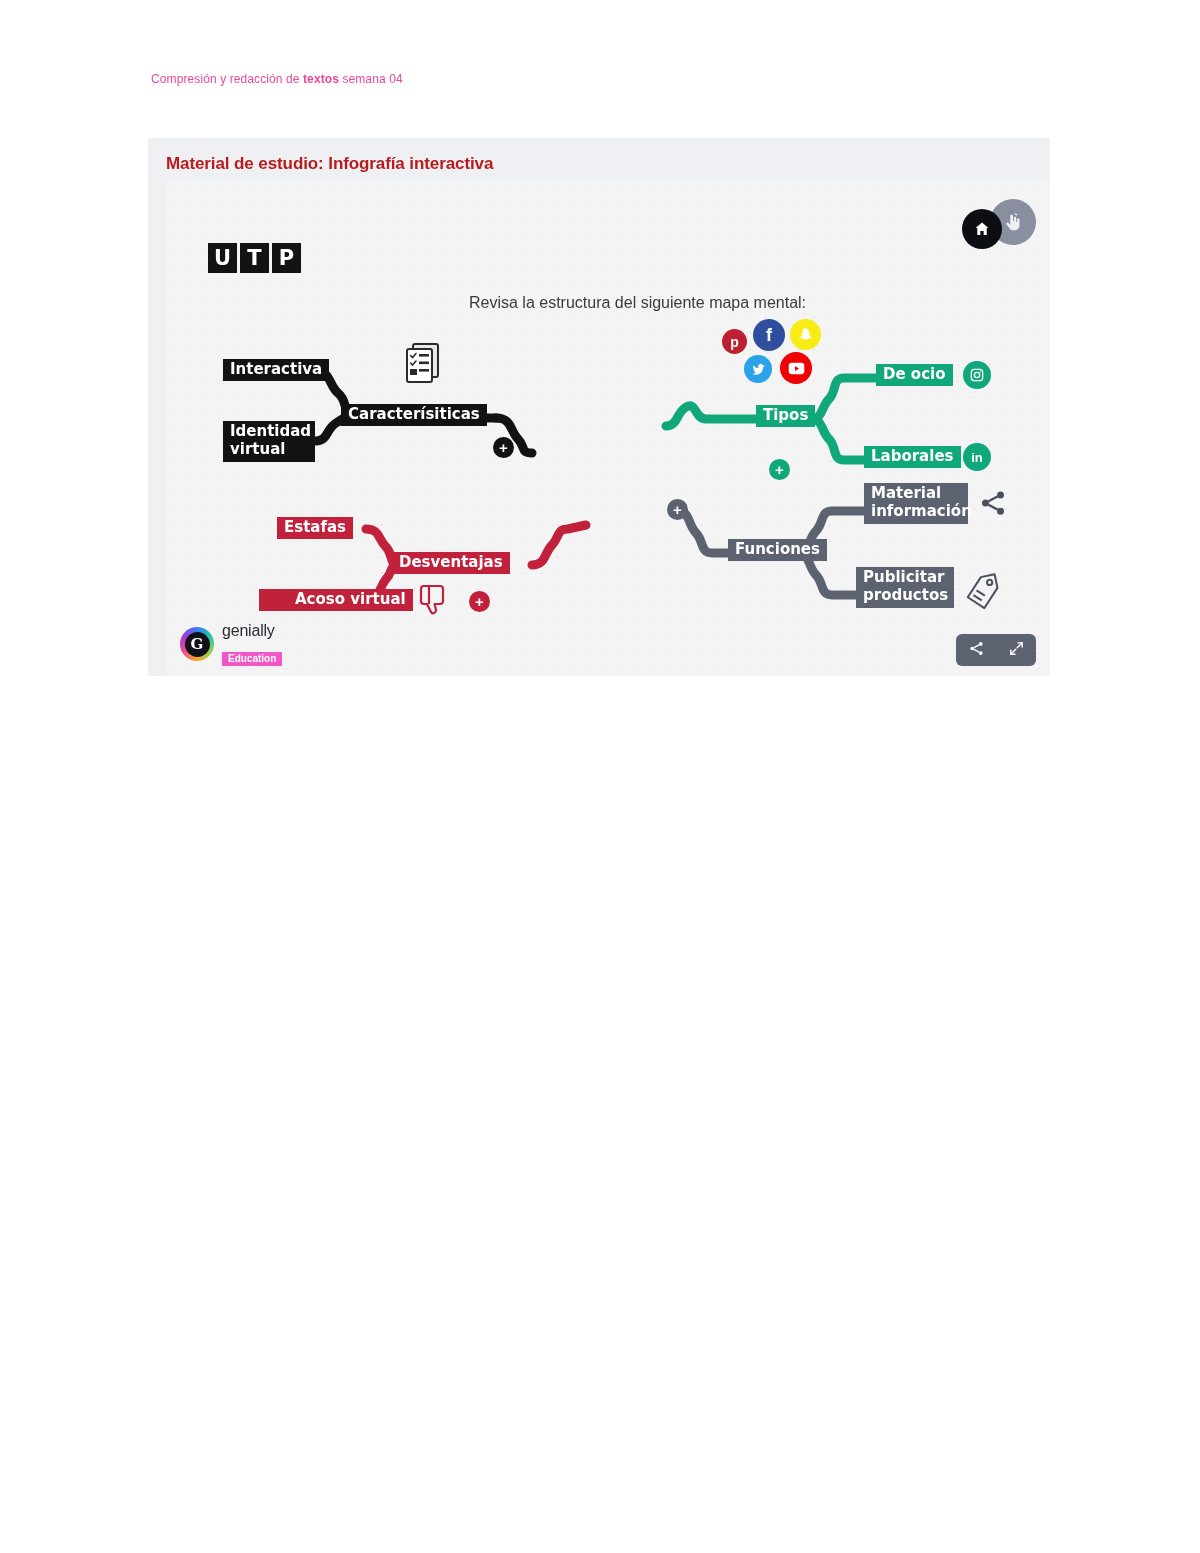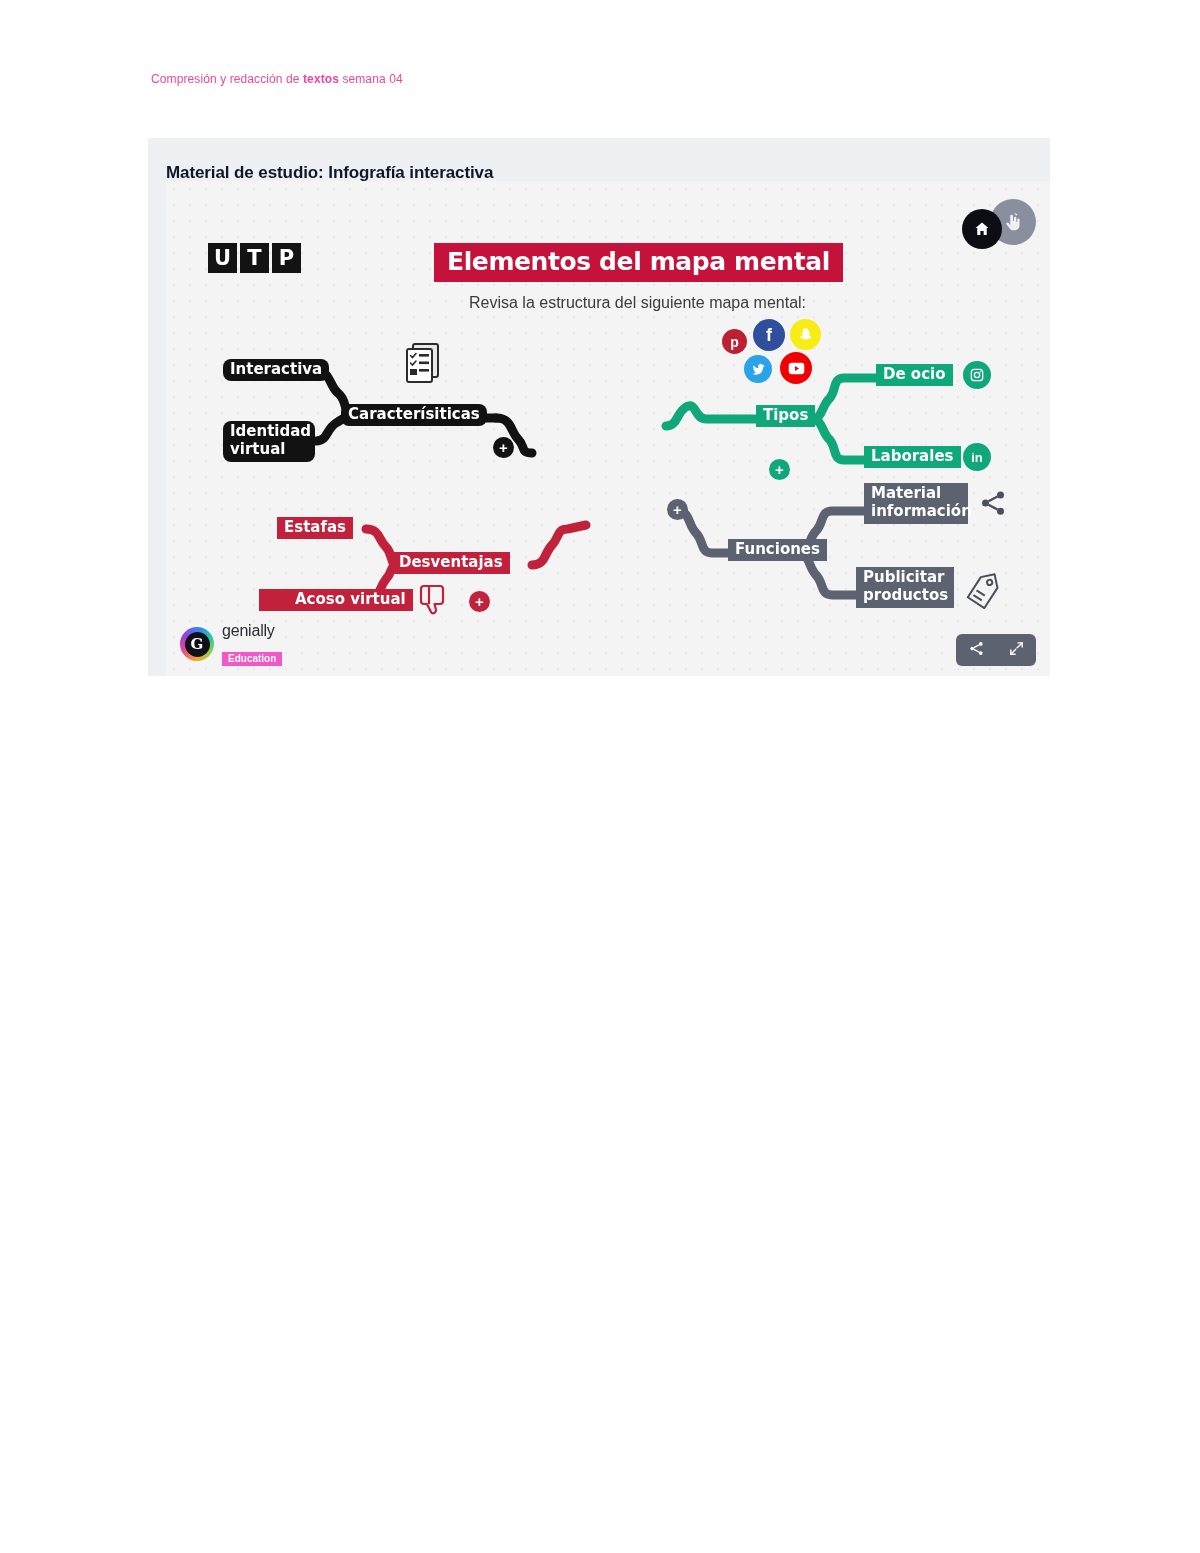--- a/index.html
+++ b/index.html
@@ -32,24 +32,24 @@
     top: 138px;
     width: 902px;
     height: 538px;
     background: #eef0f4;
     overflow: hidden;
   }
 
   .panel-title {
     position: absolute;
     left: 18px;
-    top: 25px;
+    top: 16px;
     font-size: 17px;
     font-weight: bold;
-    color: #0f172a;
+    color: #b91c1c;
     letter-spacing: -0.1px;
     white-space: nowrap;
   }
 
   
   .canvas {
     position: absolute;
     left: 18px;
     top: 43px;
     width: 884px;
@@ -127,21 +127,21 @@
   .node {
     position: absolute;
     color: #ffffff;
     font-weight: bold;
     font-size: 15px;
     padding: 1px 7px 3px;
     white-space: nowrap;
     line-height: 1.22;
     font-family: "DejaVu Sans", sans-serif;
   }
-  .node.blk { background: #121212; border-radius: 8px; }
+  .node.blk { background: #121212; }
   .node.red { background: #c2213c; }
   .node.grn { background: #10a87b; }
   .node.gry { background: #5d6270; }
   .node.two-line { white-space: normal; }
 
   
   .center-node {
     position: absolute;
     left: 336px; top: 187px;
     width: 163px; height: 172px;
@@ -244,21 +244,20 @@
   <div class="panel-title">Material de estudio: Infografía interactiva</div>
 
   <div class="canvas">
 
     <div class="utp-logo">
       <span>U</span>
       <span>T</span>
       <span>P</span>
     </div>
 
-    <div class="info-title">Elementos del mapa mental</div>
     <div class="info-sub">Revisa la estructura del siguiente mapa mental:</div>
 
     <div class="nav-cluster">
       <div class="nav-gray">
         <svg width="22" height="22" viewBox="0 0 24 24" fill="#eef0f4">
           <path d="M9 11V5.5a1.5 1.5 0 0 1 3 0V11h1V7.5a1.3 1.3 0 0 1 2.6 0V12h1V9.3a1.25 1.25 0 0 1 2.5 0v6.2c0 3.1-2.3 5.5-5.4 5.5h-1.3c-2.2 0-3.4-.9-4.4-2.5L5 14.6a1.35 1.35 0 0 1 2.2-1.55L9 15.2V11z"></path>
           <path d="M14.6 3.2a3.6 3.6 0 0 1 1.3 1" stroke="#eef0f4" stroke-width="1.4" fill="none" stroke-linecap="round"></path>
         </svg>
       </div>
       <div class="nav-black">

